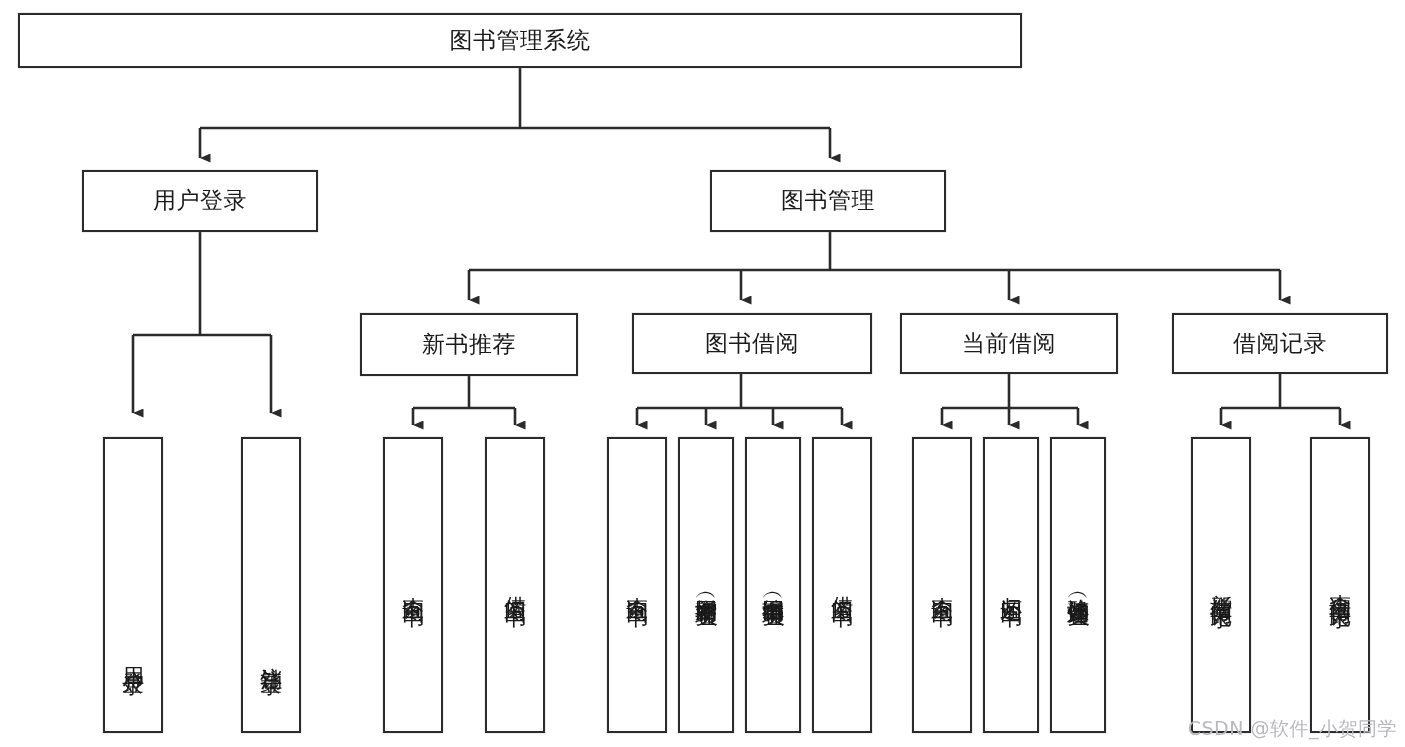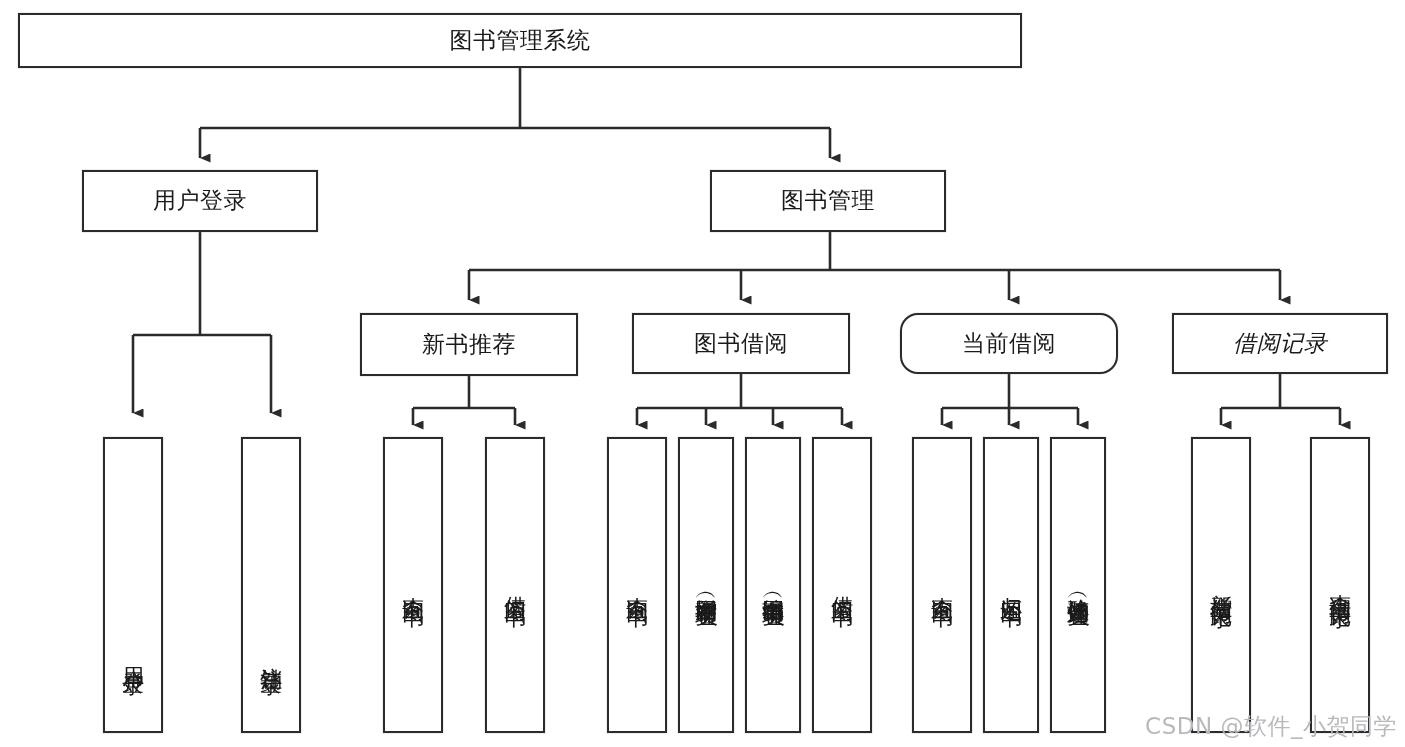--- a/index.html
+++ b/index.html
@@ -62,21 +62,21 @@
   .node.v.tall .lbl {
     letter-spacing: 1px;
   }
   .node.v.btm {
     align-items: flex-end;
   }
   .watermark {
     position: absolute;
     right: 8px;
     bottom: 5px;
-    font-size: 23px;
+    font-size: 19px;
     color: #b9b9bd;
     letter-spacing: 0.5px;
     white-space: nowrap;
   }
 </style>
 </head>
 <body>
 
 <div id="canvas">
 
@@ -137,27 +137,27 @@
   <div class="node h" style="left:82px; top:170px; width:236px; height:62px;">
     <span class="lbl">用户登录</span>
   </div>
   <div class="node h" style="left:710px; top:170px; width:236px; height:62px;">
     <span class="lbl">图书管理</span>
   </div>
 
   <div class="node h" style="left:360px; top:313px; width:218px; height:63px;">
     <span class="lbl">新书推荐</span>
   </div>
-  <div class="node h" style="left:632px; top:313px; width:218px; height:61px;align-items:center;">
+  <div class="node h" style="left:632px; top:313px; width:240px; height:61px;align-items:center;">
     <span class="lbl">图书借阅</span>
   </div>
-  <div class="node h" style="left:900px; top:313px; width:218px; height:61px;border-radius:18px;">
+  <div class="node h" style="left:900px; top:313px; width:218px; height:61px;">
     <span class="lbl">当前借阅</span>
   </div>
-  <div class="node h" style="left:1172px; top:313px; width:216px; height:61px;font-style:italic;">
+  <div class="node h" style="left:1172px; top:313px; width:216px; height:61px;">
     <span class="lbl">借阅记录</span>
   </div>
 
   <div class="node v btm" style="left:103px; top:437px; width:60px; height:296px; padding-bottom:70px;">
     <span class="lbl">用户登录</span>
   </div>
   <div class="node v btm" style="left:241px; top:437px; width:60px; height:296px; padding-bottom:70px;">
     <span class="lbl">注销登录</span>
   </div>
 

